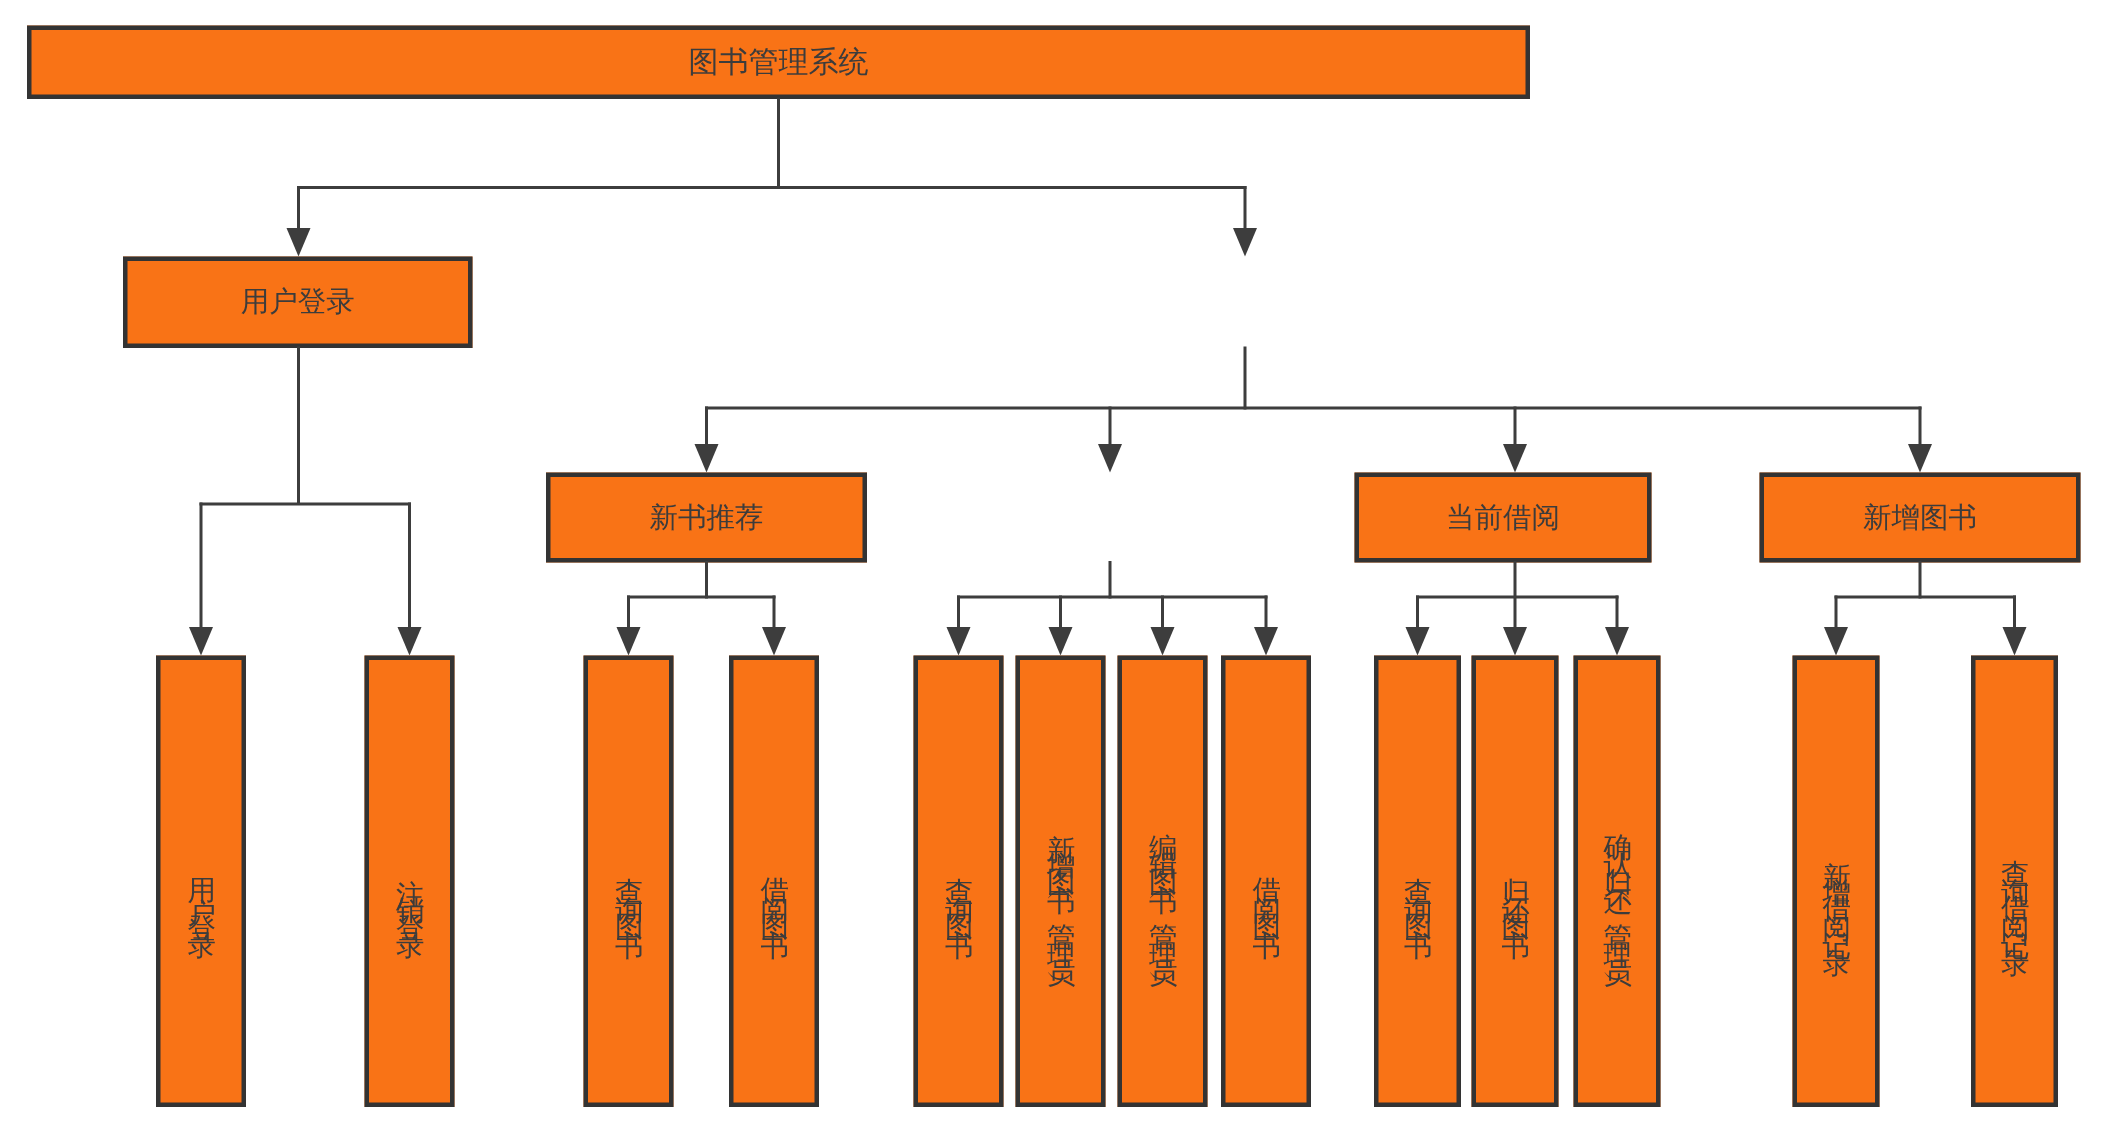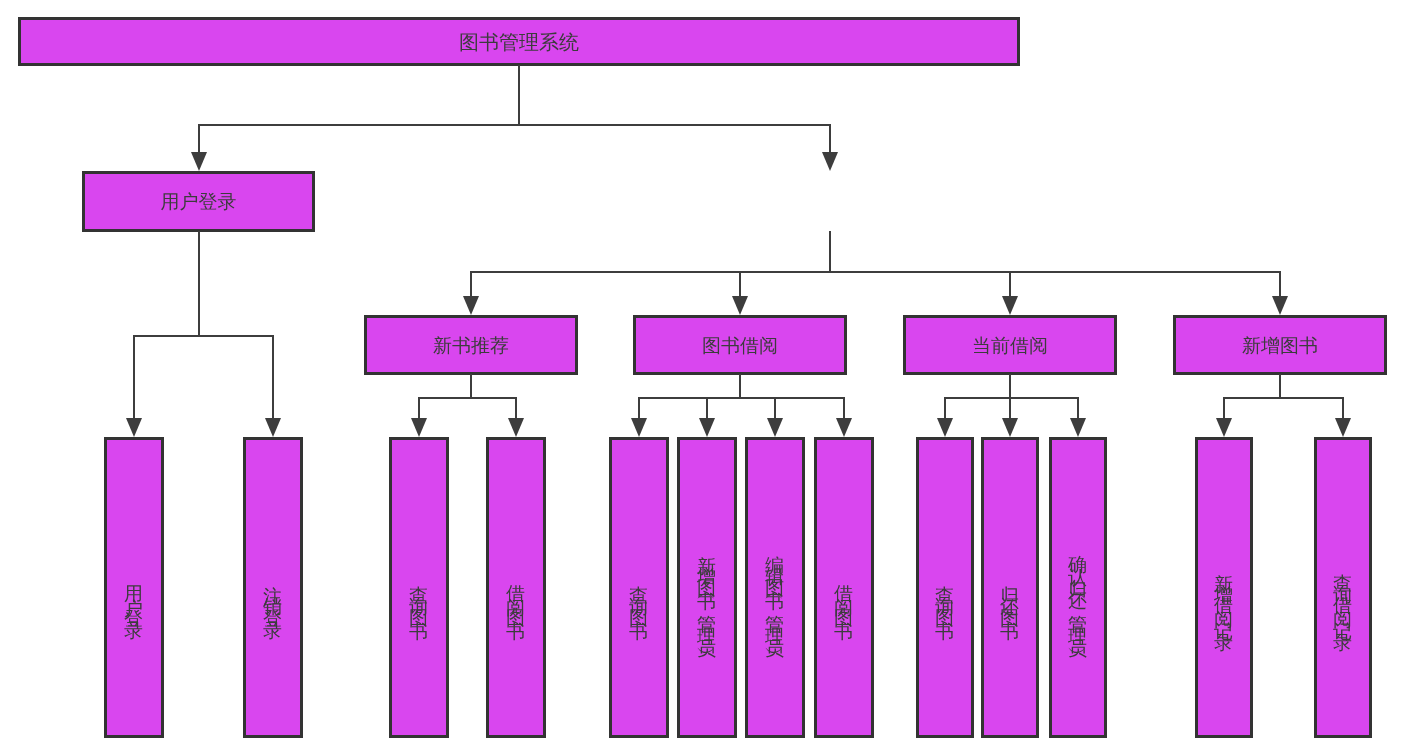--- a/index.html
+++ b/index.html
@@ -9,21 +9,21 @@
     --watermark:#a6a6a6;
     --background:#ffffff;
   }
   html,body{margin:0;padding:0;background:var(--background);}
   body{font-family:"Liberation Sans","DejaVu Sans",sans-serif;}
   .canvas{
     position:relative;width:1405px;height:747px;background:var(--background);
     overflow:hidden;
   }
   .box{
-    position:absolute;box-sizing:border-box;background:#d946ef;
+    position:absolute;box-sizing:border-box;background:#f97316;
     border:3px solid var(--box-border);
     display:flex;align-items:center;justify-content:center;
     color:var(--text);font-size:19px;line-height:1;white-space:nowrap;
   }
   .box.root{font-size:20px;}
   .vbox{
     writing-mode:vertical-rl;text-orientation:mixed;
     letter-spacing:12px;padding-top:12px;white-space:normal;
   }
   .vline{position:absolute;width:2px;background:var(--line);}
@@ -66,22 +66,21 @@
   <div class="vline" style="left:470px;top:271px;height:27px;"></div>
   <div class="vline" style="left:739px;top:271px;height:27px;"></div>
   <div class="vline" style="left:1009px;top:271px;height:27px;"></div>
   <div class="vline" style="left:1279px;top:271px;height:27px;"></div>
   <div class="arrow" style="left:463px;top:296px;"></div>
   <div class="arrow" style="left:732px;top:296px;"></div>
   <div class="arrow" style="left:1002px;top:296px;"></div>
   <div class="arrow" style="left:1272px;top:296px;"></div>
 
   <div class="box" style="left:364px;top:315px;width:214px;height:60px;">新书推荐</div>
-  <div class="box" style="left:633px;top:315px;width:214px;height:60px;">图书借阅</div>
-  <div class="box" style="left:903px;top:315px;width:214px;height:60px;">当前借阅</div>
+  <div class="box" style="left:903px;top:315px;width:198px;height:60px;">当前借阅</div>
   <div class="box" style="left:1173px;top:315px;width:214px;height:60px;">新增图书</div>
 
   <div class="vline" style="left:470px;top:374px;height:25px;"></div>
   <div class="hline" style="left:418px;top:397px;width:99px;"></div>
   <div class="vline" style="left:418px;top:397px;height:23px;"></div>
   <div class="vline" style="left:515px;top:397px;height:23px;"></div>
   <div class="arrow" style="left:411px;top:418px;"></div>
   <div class="arrow" style="left:508px;top:418px;"></div>
 
   <div class="vline" style="left:739px;top:374px;height:25px;"></div>

